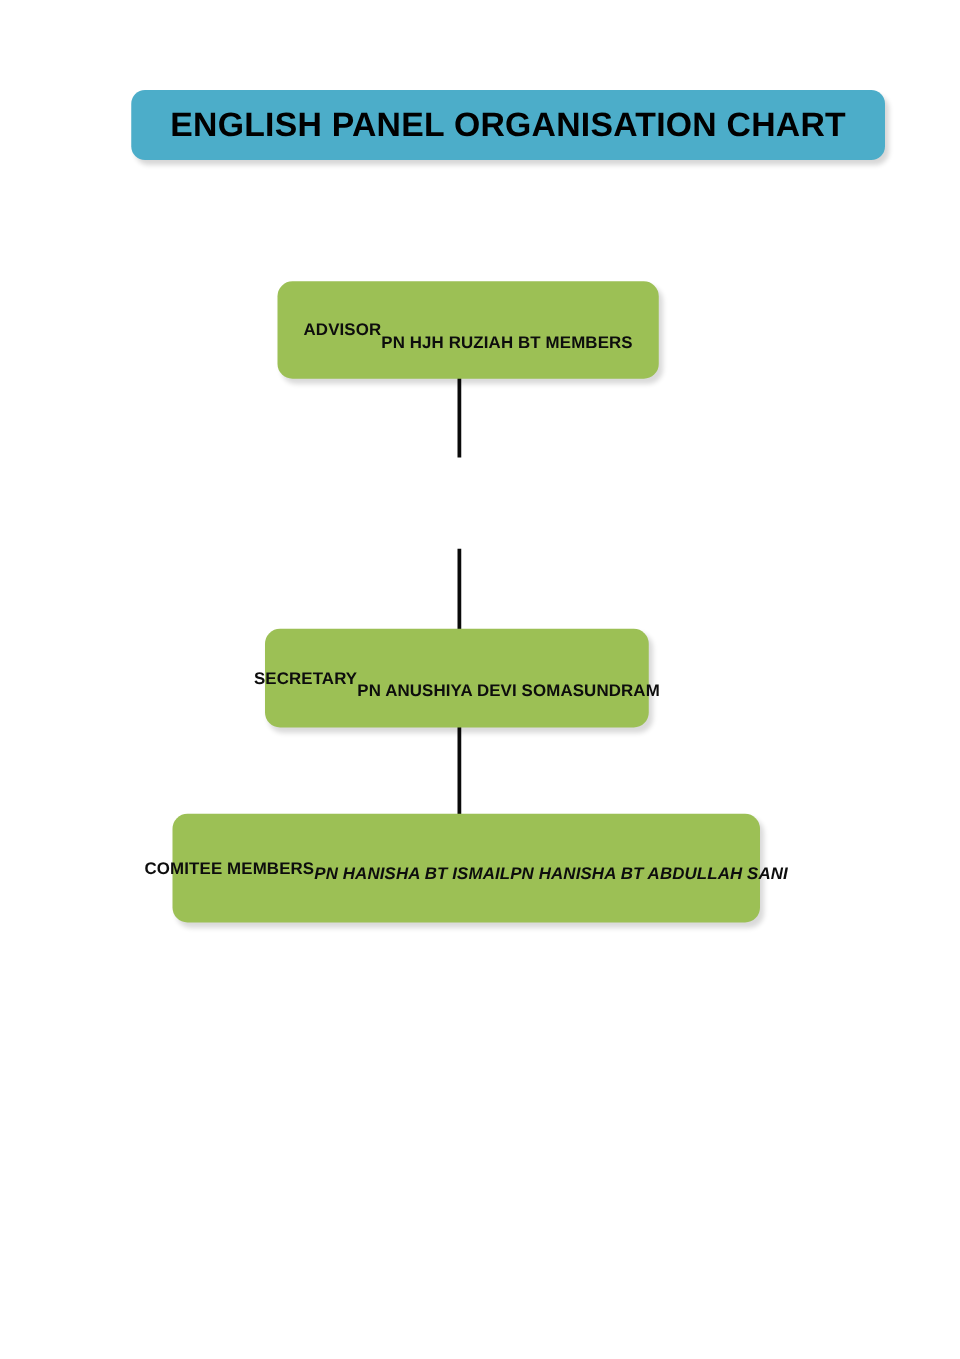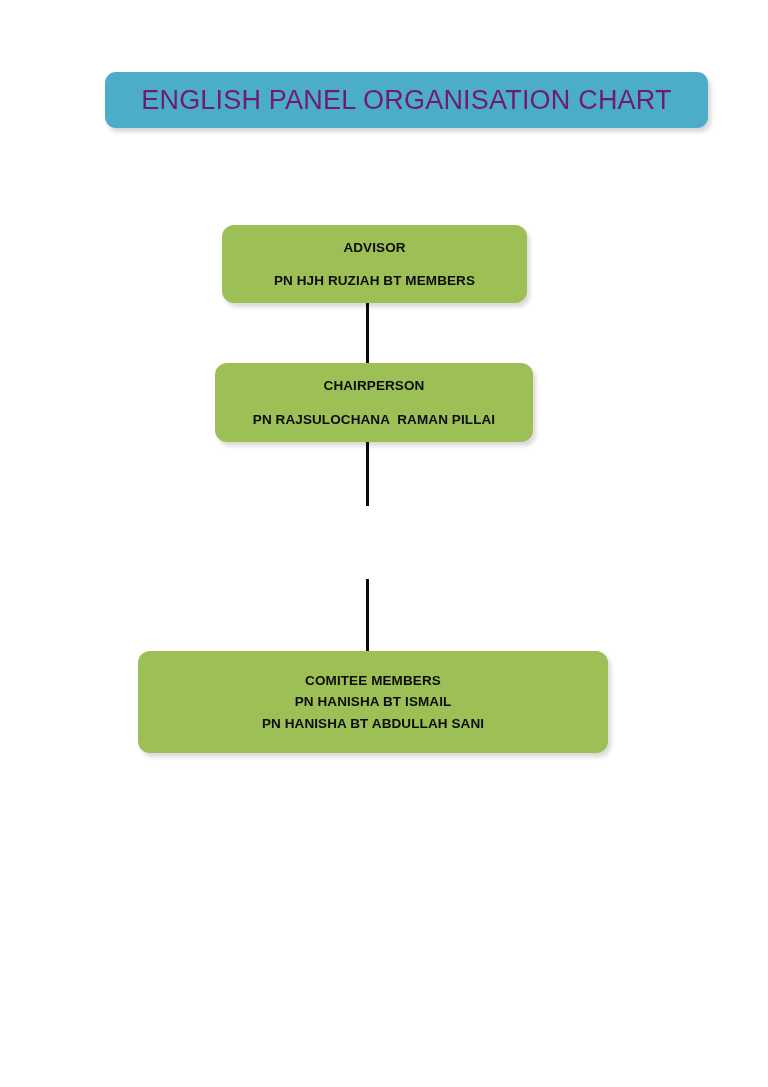--- a/index.html
+++ b/index.html
@@ -33,35 +33,35 @@
     border-radius: 11px;
     box-shadow: 3px 4px 4px rgba(0, 0, 0, 0.16);
     display: flex;
     align-items: center;
     justify-content: center;
     box-sizing: border-box;
     padding: 0 16px;
   }
   .title-banner .title-text {
     font-size: 27px;
-    font-weight: 400;
-    color: #701a75;
+    font-weight: 700;
+    color: #000000;
     letter-spacing: 0.2px;
     white-space: nowrap;
     line-height: 1;
   }
 
   
   .node {
     position: absolute;
     background: #9cc055;
     border-radius: 12px;
     box-shadow: 3px 4px 4px rgba(0, 0, 0, 0.15);
     display: flex;
-    flex-direction: column;
+    flex-direction: row;
     align-items: center;
     justify-content: center;
     box-sizing: border-box;
     padding: 6px 10px;
     z-index: 2;
   }
   .node .line {
     font-size: 13.5px;
     font-weight: bold;
     color: #0d0d0d;
@@ -89,24 +89,25 @@
   .node-secretary {
     left: 212px;
     top: 503px;
     width: 307px;
     height: 79px;
   }
   .node-committee {
     left: 138px;
     top: 651px;
     width: 470px;
-    height: 102px;
+    height: 87px;
   }
   .node-committee .line + .line {
     margin-top: 8px;
+    font-style: italic;
   }
 
   
   .connector {
     position: absolute;
     width: 3px;
     background: #0a0a0a;
     left: 366px;
     z-index: 1;
   }
@@ -123,27 +124,27 @@
     <span class="title-text">ENGLISH PANEL ORGANISATION CHART</span>
   </div>
 
   <div class="node node-advisor">
     <span class="line">ADVISOR</span>
     <span class="line">PN HJH RUZIAH BT MEMBERS</span>
   </div>
 
   <div class="connector connector-1"></div>
 
-  <div class="node node-chairperson">
-    <span class="line">CHAIRPERSON</span>
-    <span class="line">PN RAJSULOCHANA  RAMAN PILLAI</span>
-  </div>
 
   <div class="connector connector-2"></div>
 
+  <div class="node node-secretary">
+    <span class="line">SECRETARY</span>
+    <span class="line">PN ANUSHIYA DEVI SOMASUNDRAM</span>
+  </div>
 
   <div class="connector connector-3"></div>
 
   <div class="node node-committee">
     <span class="line">COMITEE MEMBERS</span>
     <span class="line">PN HANISHA BT ISMAIL</span>
     <span class="line">PN HANISHA BT ABDULLAH SANI</span>
   </div>
 
 </div>

